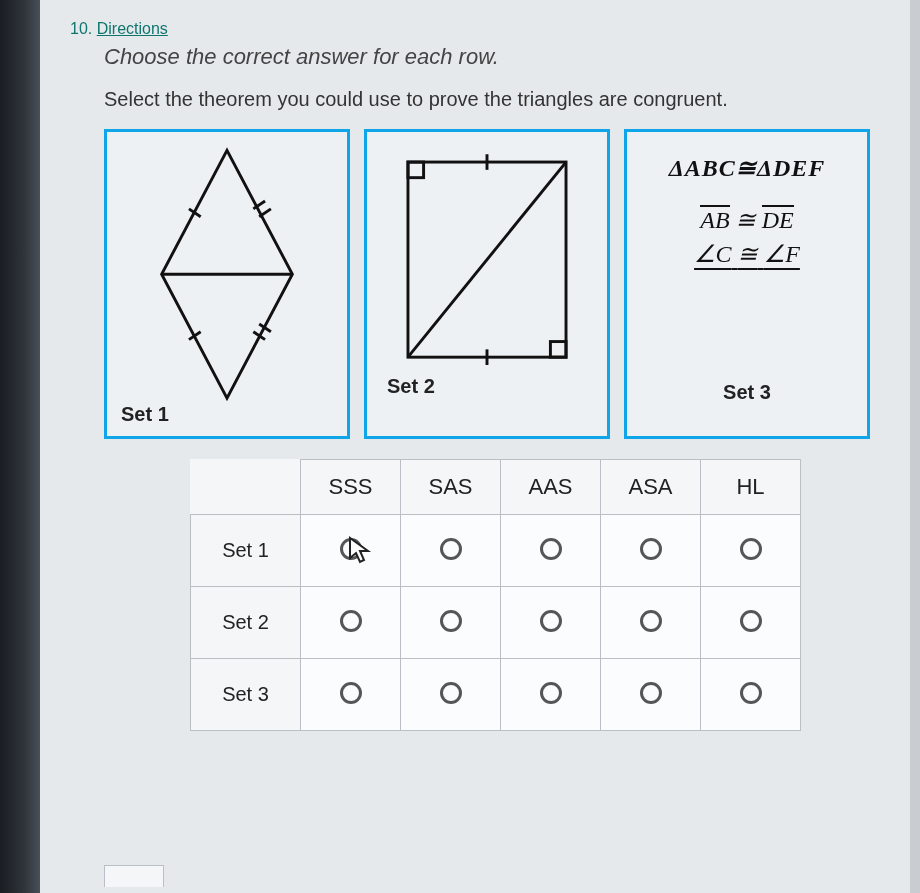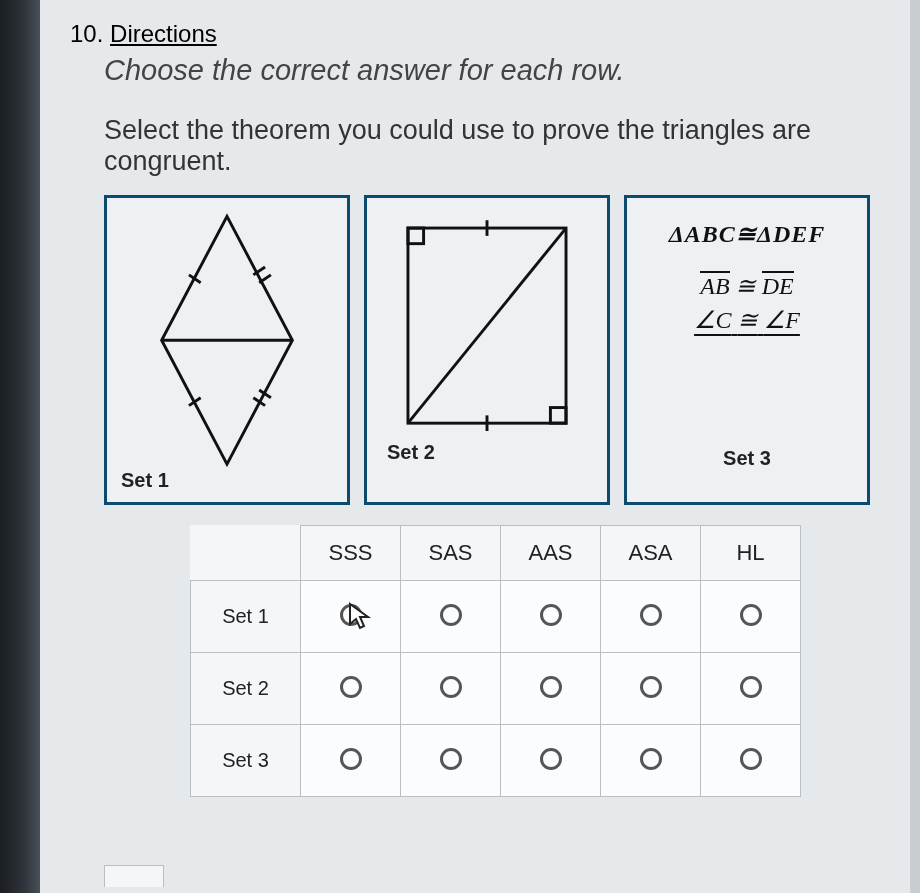--- a/index.html
+++ b/index.html
@@ -22,45 +22,45 @@
     height: 893px;
     background: #e6e9ec;
     padding: 20px 30px 20px 30px;
   }
   .shadow-left {
     position:absolute;
     left:0; top:0; width:40px; height:893px;
     background: linear-gradient(to right,#1a1d22 0%, #2f343a 60%, #4a5058 100%);
   }
   .qnum-row {
-    font-size: 24px;
-    color: #000000;
+    font-size: 16px;
+    color: #0f766e;
     margin-bottom: 6px;
   }
   .qnum-row .dir {
     text-decoration: underline;
   }
   .instr {
     font-style: italic;
-    font-size: 29px;
+    font-size: 22px;
     color: #444;
-    margin: 6px 0 28px 34px;
+    margin: 6px 0 18px 34px;
   }
   .prompt {
-    font-size: 27px;
+    font-size: 20px;
     color: #333;
     margin: 0 0 18px 34px;
   }
   .figs {
     display: flex;
     gap: 14px;
     margin: 0 0 20px 34px;
   }
   .figbox {
-    border: 3px solid #0c4a6e;
+    border: 3px solid #0ea5e9;
     background: #eef1f4;
     position: relative;
     width: 246px;
     height: 310px;
   }
   .figlabel {
     position: absolute;
     font-size: 20px;
     font-weight: bold;
     color: #222;

